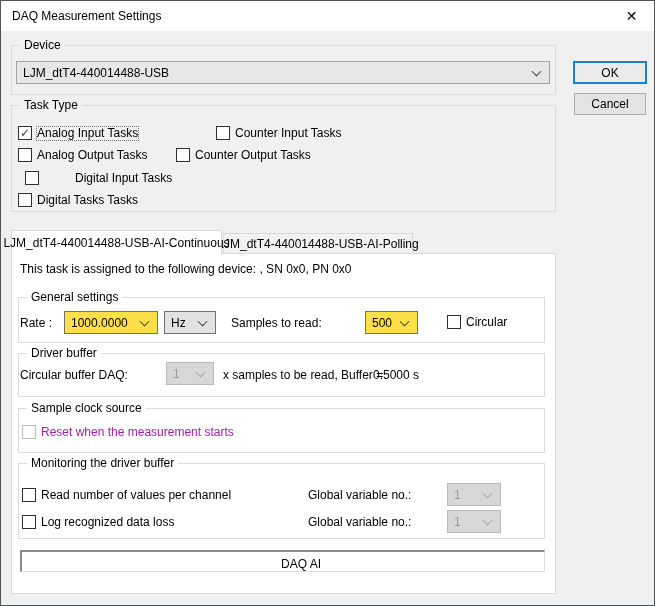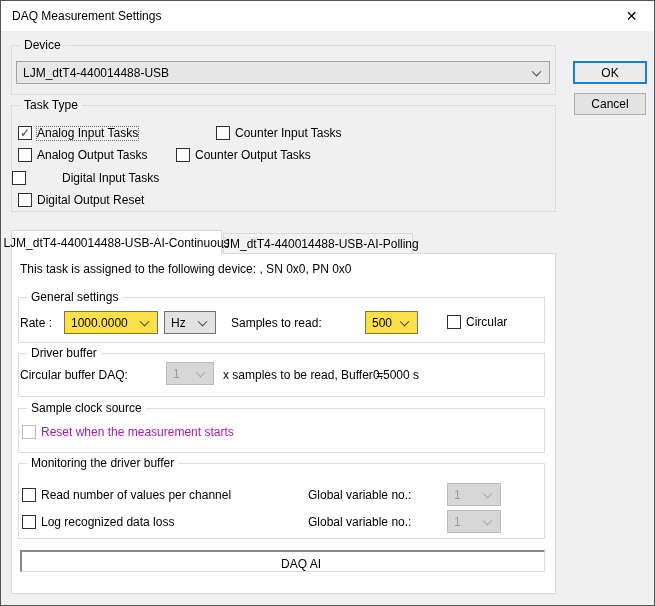--- a/index.html
+++ b/index.html
@@ -71,27 +71,27 @@
   <label class="cb" style="left:17px;top:125px;">
     <span class="box">
         <i>✓</i>
       </span>
     <span class="t focus">Analog Input Tasks</span>
   </label>
   <label class="cb" style="left:17px;top:147px;">
     <span class="box"></span>
     <span class="t">Analog Output Tasks</span>
   </label>
-  <label class="cb" style="left:11px;top:170px;gap:36px;">
+  <label class="cb" style="left:24px;top:170px;gap:36px;">
     <span class="box"></span>
     <span class="t">Digital Input Tasks</span>
   </label>
   <label class="cb" style="left:17px;top:192px;">
     <span class="box"></span>
-    <span class="t">Digital Output Reset</span>
+    <span class="t">Digital Tasks Tasks</span>
   </label>
   <label class="cb" style="left:175px;top:125px;margin-left:40px;">
     <span class="box"></span>
     <span class="t">Counter Input Tasks</span>
   </label>
   <label class="cb" style="left:175px;top:147px;">
     <span class="box"></span>
     <span class="t">Counter Output Tasks</span>
   </label>
 

